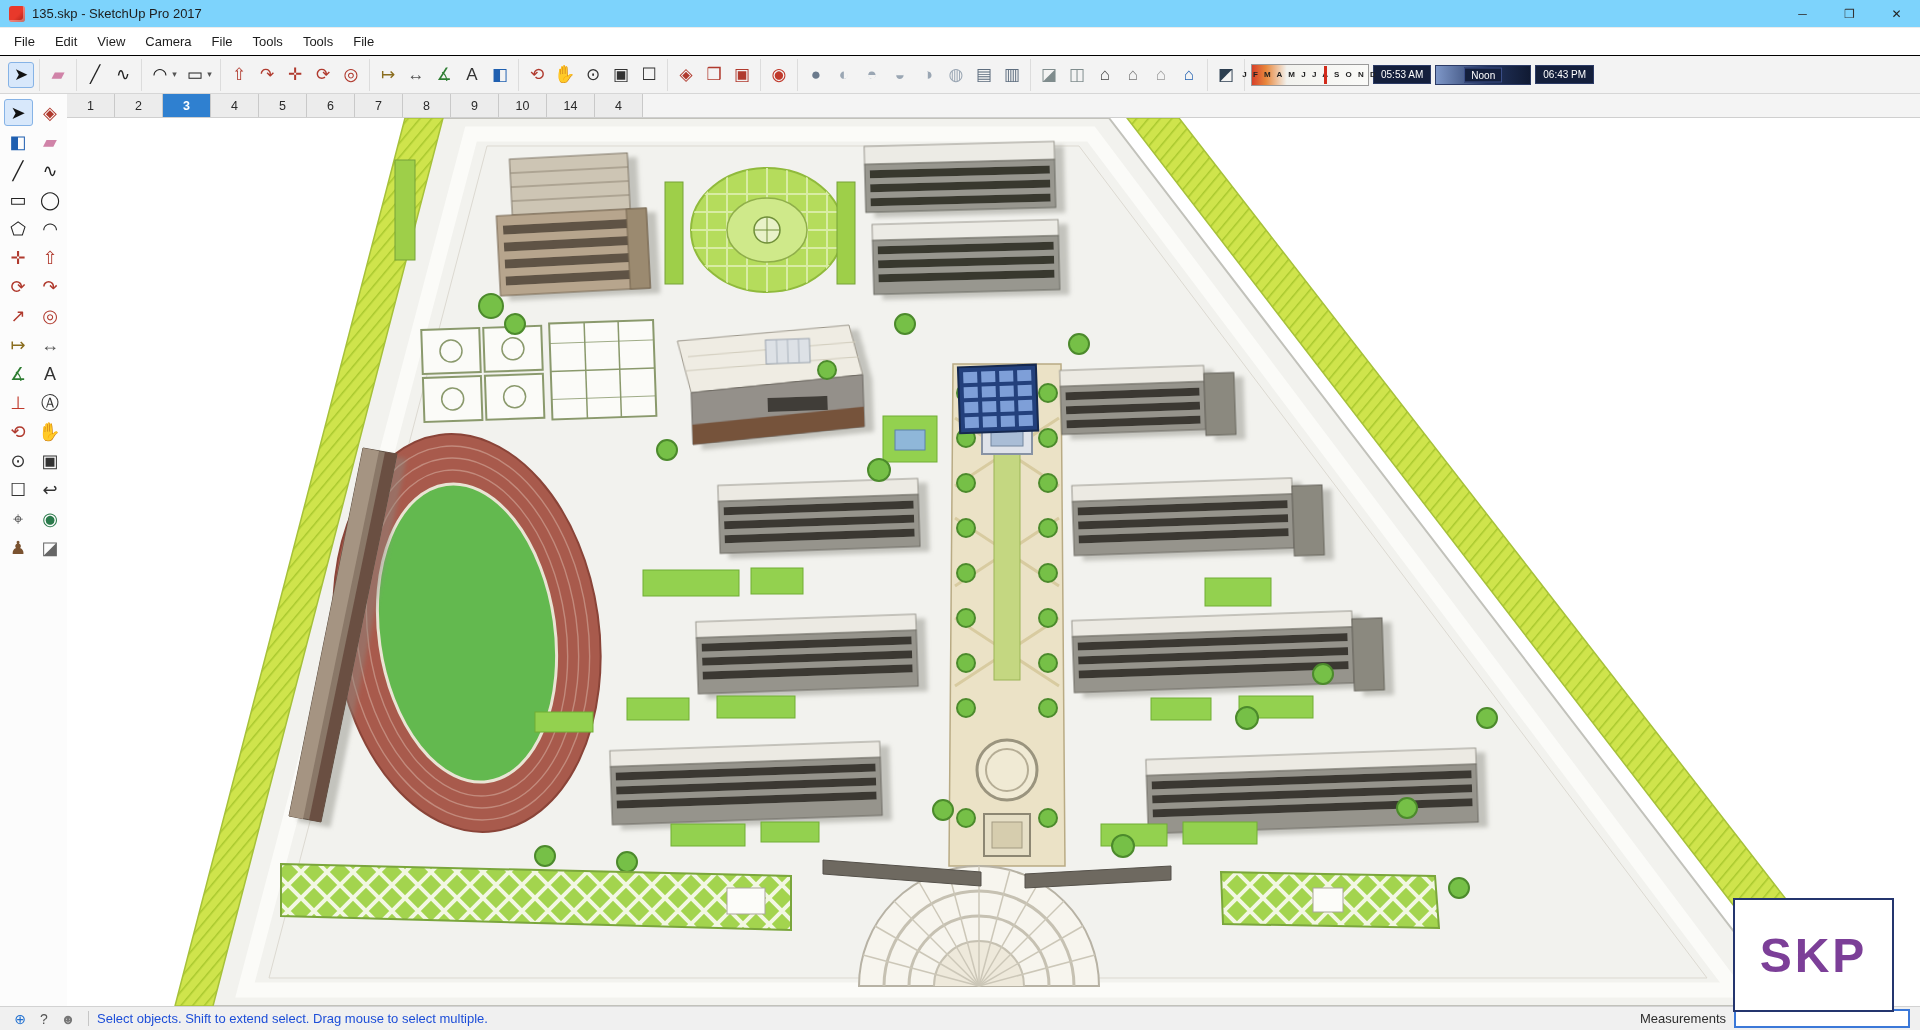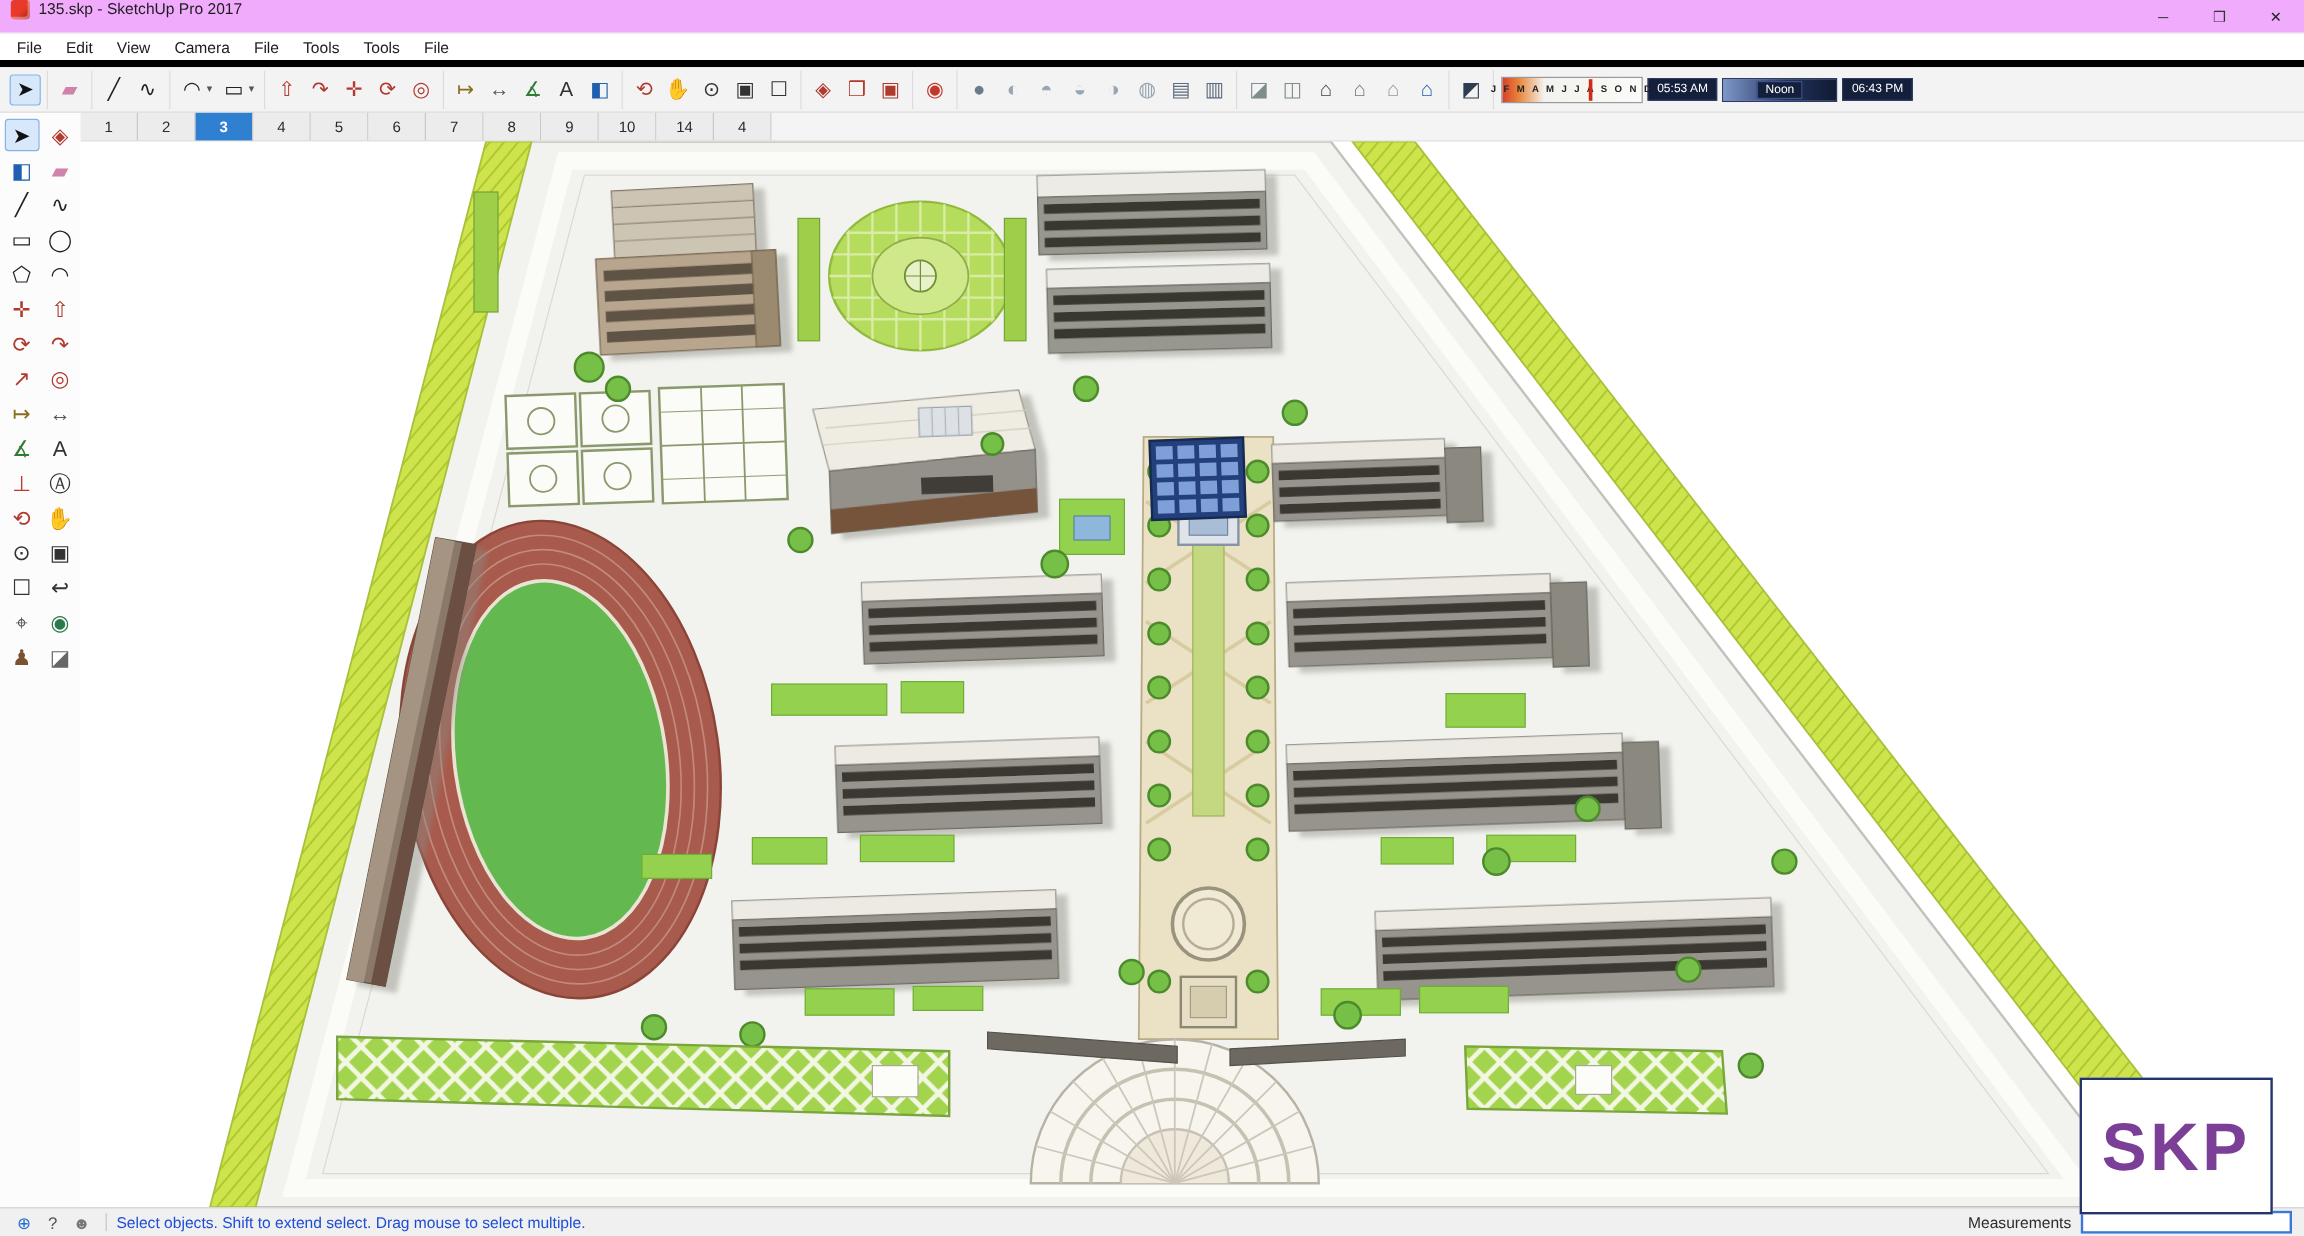--- a/index.html
+++ b/index.html
@@ -1,29 +1,29 @@
 <!DOCTYPE html>
 <html><head>
 <meta charset="utf-8">
 <style>
   *{margin:0;padding:0;box-sizing:border-box}
   html,body{width:1920px;height:1030px;overflow:hidden}
   body{font-family:"Liberation Sans",sans-serif;background:#fff;position:relative;font-size:13px;color:#222}
 
   
-  .titlebar{height:28px;background:#f0abfc;display:flex;align-items:flex-start;border-bottom:1px solid #ececec}
+  .titlebar{height:28px;background:#7dd3fc;display:flex;align-items:center;border-bottom:1px solid #ececec}
   .app-logo{width:16px;height:16px;margin:0 7px 0 9px;border-radius:3px;
     background:linear-gradient(135deg,#e8392b 55%,#a81f14);box-shadow:inset -2px -2px 0 rgba(255,255,255,.35)}
   .title-text{font-size:13px;color:#1d1d1d}
   .win-controls{margin-left:auto;display:flex;height:100%}
   .win-btn{width:47px;height:100%;display:flex;align-items:center;justify-content:center;font-size:12px;color:#333;border:none;margin:0}
   .win-btn:last-child{color:#222}
 
   
-  .menubar{height:28px;display:flex;align-items:center;background:#fff;border-bottom:6px solid #000000;padding-left:4px}
+  .menubar{height:28px;display:flex;align-items:center;background:#fff;border-bottom:1px solid #000000;padding-left:4px}
   .menu-item{padding:0 10px;height:100%;display:flex;align-items:center;font-size:13px;color:#1d1d1d;cursor:default}
 
   
   .toolbar{height:38px;background:#f3f3f3;border-bottom:1px solid #d6d6d6;display:flex;align-items:center;padding:0 3px}
   .tgroup{display:flex;align-items:center;height:32px;padding:0 4px;border-right:1px solid #dcdcdc}
   .icon{width:26px;height:26px;display:inline-flex;align-items:center;justify-content:center;
     font-size:17px;line-height:1;border:1px solid transparent;border-radius:3px;margin:0 1px;cursor:default;user-select:none}
   .icon.active{background:#d8e8fb;border-color:#86b3e6}
   .icon.caret{width:11px;font-size:9px;margin-left:-5px;color:#555}
 
@@ -54,21 +54,21 @@
   .palette-grid{display:grid;grid-template-columns:30px 30px;justify-content:center;gap:2px 2px;padding-top:5px}
   .palette-grid .icon{width:29px;height:27px;font-size:18px}
 
   
   .viewport{position:absolute;left:67px;top:118px;width:1853px;height:888px;background:#fff}
   .viewport svg{display:block}
 
   
   .skp-card{position:absolute;left:1733px;top:898px;width:161px;height:114px;background:#fff;
     border:2px solid #24356e;display:flex;align-items:center;justify-content:center;z-index:8}
-  .skp-card span{font-size:56px;font-weight:bold;color:#7c3f98;letter-spacing:3px}
+  .skp-card span{font-size:48px;font-weight:bold;color:#7c3f98;letter-spacing:3px}
 
   
   .statusbar{position:absolute;left:0;bottom:0;width:1920px;height:24px;background:#f0f0f0;
     border-top:1px solid #d2d2d2;display:flex;align-items:center;padding:0 8px;font-size:13px;color:#2d2d2d;z-index:6}
   .sb-icons{display:flex;align-items:center}
   .sb-icons .icon{width:20px;height:20px;font-size:14px;margin:0 2px}
   .sb-sep{width:1px;height:15px;background:#c6c6c6;margin:0 8px}
   .sb-hint{color:#1d4ed8}
   .measure-label{margin-left:auto;color:#2d2d2d}
   .measure-input{width:176px;height:19px;border:2px solid #3b78d8;background:#fff;

